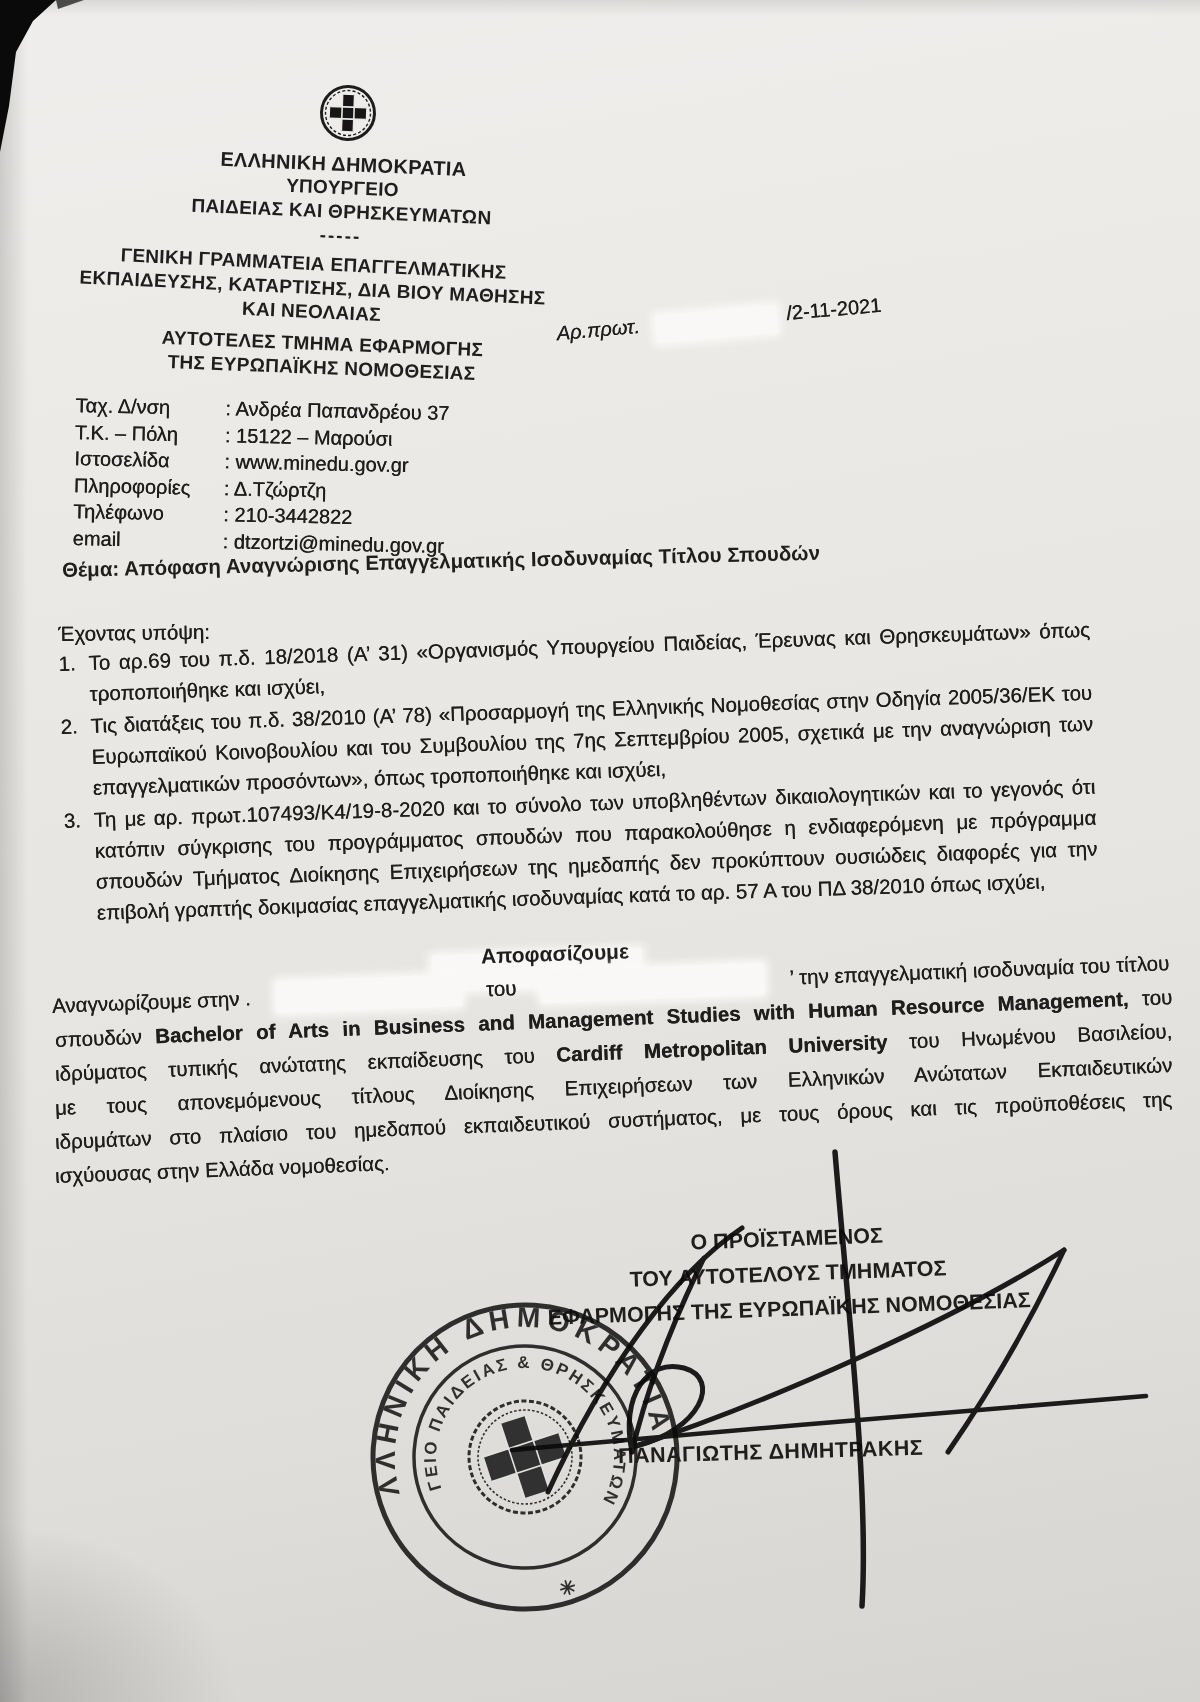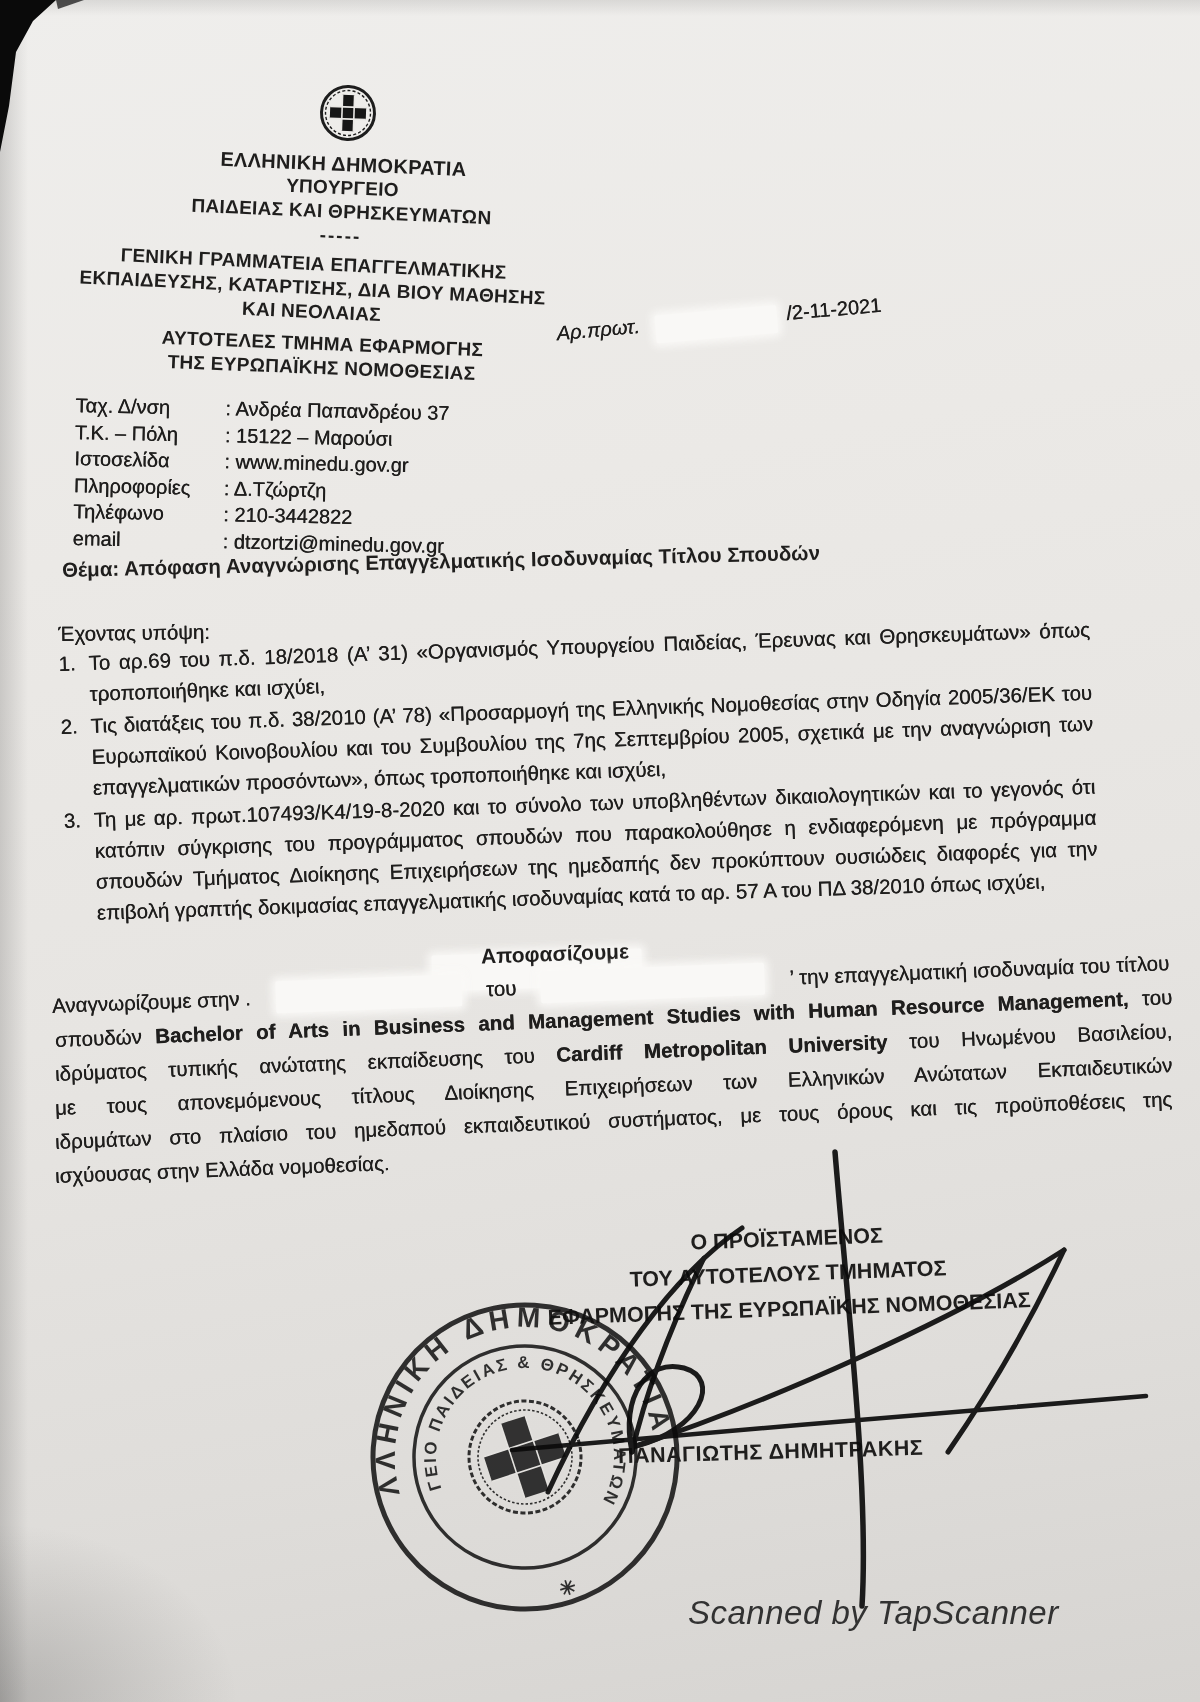--- a/index.html
+++ b/index.html
@@ -192,15 +192,14 @@
       <path d="M 548 392 C 606 266 676 172 742 128"></path>
       <path d="M 704 158 C 668 232 644 300 632 352"></path>
       <path d="M 632 352 C 620 296 648 258 684 268 C 722 279 700 330 636 346"></path>
       <path d="M 636 346 C 770 302 958 218 1064 150"></path>
       <path d="M 1064 150 C 1034 214 992 288 948 352"></path>
       <path d="M 835 52 C 848 210 869 390 862 506" stroke-width="5.5"></path>
       <path d="M 512 350 C 716 332 948 312 1146 296" stroke-width="4.5"></path>
     </g>
   </svg>
 
-  <div class="abs watermark" style="left:688px;top:1594px;white-space:nowrap;">Scanned by TapScanner</div>
 
 </div>
 
 </body></html>

